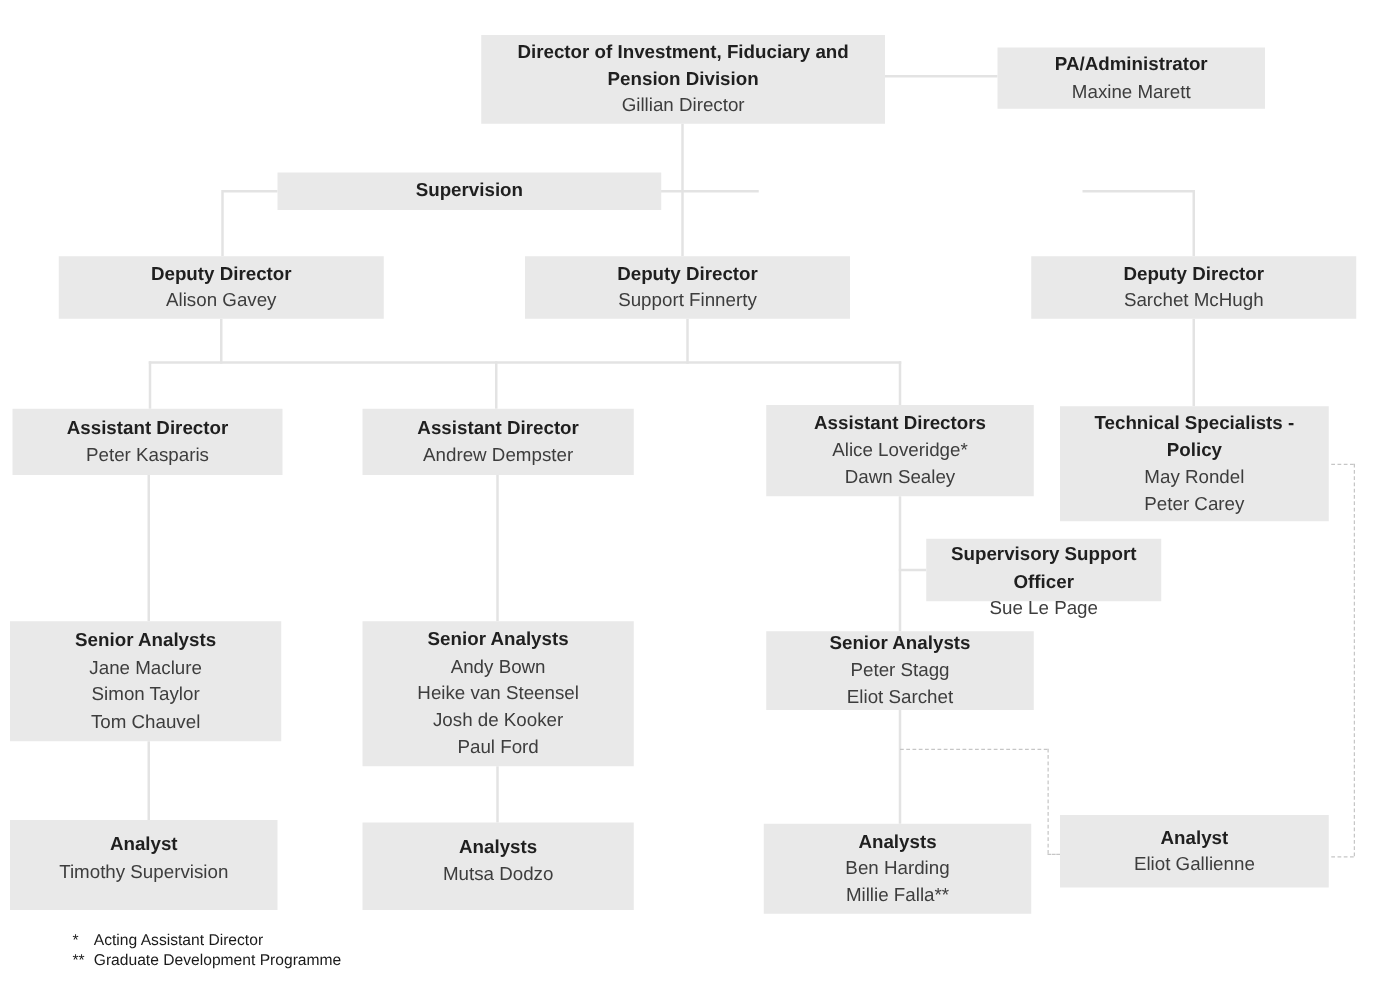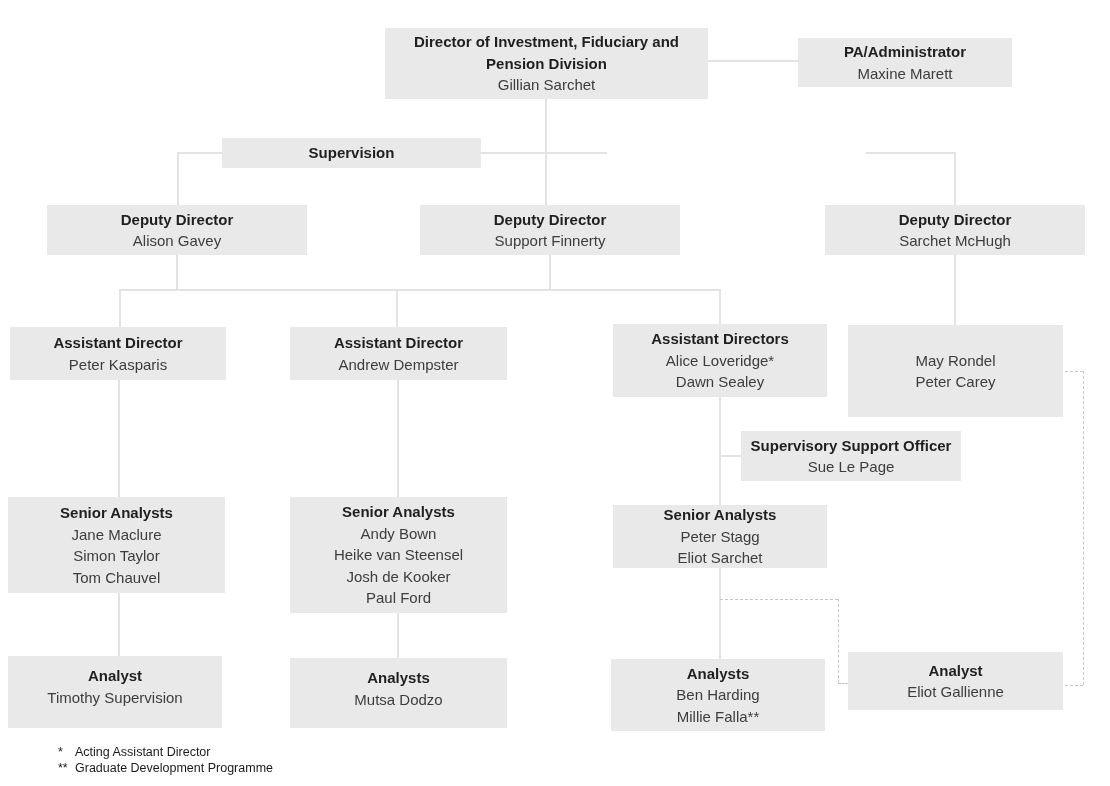--- a/index.html
+++ b/index.html
@@ -53,29 +53,29 @@
 
   <div class="hd" style="left:720px;top:599px;width:118px;"></div>
   <div class="vd" style="left:838px;top:599px;height:84px;"></div>
   <div class="hd" style="left:838px;top:683px;width:10px;"></div>
   <div class="hd" style="left:1065px;top:371px;width:18px;"></div>
   <div class="vd" style="left:1083px;top:371px;height:314px;"></div>
   <div class="hd" style="left:1065px;top:685px;width:18px;"></div>
 
   <div class="node" style="left:385px;top:28px;width:323px;height:71px;justify-content:center;">
     <div class="title">Director of Investment, Fiduciary and Pension Division</div>
-    <div class="name">Gillian Sarchet</div>
+    <div class="name">Gillian Director</div>
   </div>
 
   <div class="node" style="left:798px;top:38px;width:214px;height:49px;">
     <div class="title">PA/Administrator</div>
     <div class="name">Maxine Marett</div>
   </div>
 
-  <div class="node" style="left:222px;top:138px;width:259px;height:30px;">
+  <div class="node" style="left:222px;top:138px;width:307px;height:30px;">
     <div class="title">Supervision</div>
   </div>
 
 
   <div class="node" style="left:47px;top:205px;width:260px;height:50px;">
     <div class="title">Deputy Director</div>
     <div class="name">Alison Gavey</div>
   </div>
 
   <div class="node" style="left:420px;top:205px;width:260px;height:50px;">
@@ -98,25 +98,26 @@
     <div class="name">Andrew Dempster</div>
   </div>
 
   <div class="node" style="left:613px;top:324px;width:214px;height:73px;">
     <div class="title">Assistant Directors</div>
     <div class="name">Alice Loveridge*</div>
     <div class="name">Dawn Sealey</div>
   </div>
 
   <div class="node" style="left:848px;top:325px;width:215px;height:92px;">
+    <div class="title">Technical Specialists - Policy</div>
     <div class="name">May Rondel</div>
     <div class="name">Peter Carey</div>
   </div>
 
-  <div class="node" style="left:741px;top:431px;width:220px;height:50px;">
+  <div class="node" style="left:741px;top:431px;width:188px;height:50px;justify-content:space-between;">
     <div class="title">Supervisory Support Officer</div>
     <div class="name">Sue Le Page</div>
   </div>
 
   <div class="node" style="left:8px;top:497px;width:217px;height:96px;">
     <div class="title">Senior Analysts</div>
     <div class="name">Jane Maclure</div>
     <div class="name">Simon Taylor</div>
     <div class="name">Tom Chauvel</div>
   </div>

